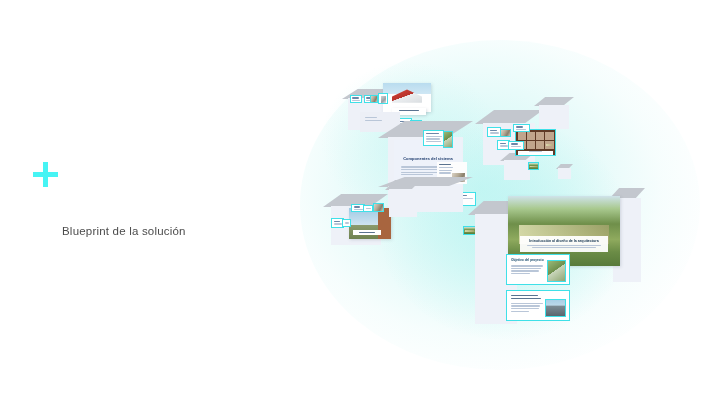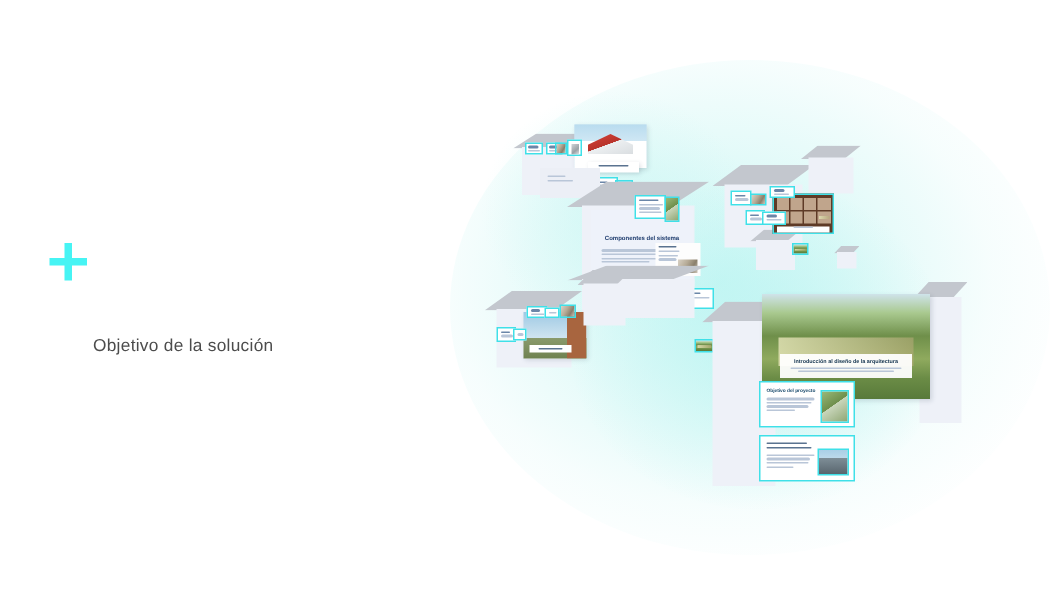--- a/index.html
+++ b/index.html
@@ -167,21 +167,21 @@
 <div id="canvas">
 
   <div class="glow glow-a"></div>
   <div class="glow glow-b"></div>
   <div class="glow glow-c"></div>
 
   <div class="plus-icon">
     <div class="bar h"></div>
     <div class="bar v"></div>
   </div>
-  <div class="slide-title">Objetivo de la solución</div>
+  <div class="slide-title">Blueprint de la solución</div>
 
   <div class="cube" style="left:348px; top:98px; width:44px; height:32px;">
     <div class="face-top" style="left:-6px; top:-9px; height:10px; width:56px;"></div>
     <div class="face-front"></div>
   </div>
 
   <div class="card shadow img img-house" style="left:383px; top:83px; width:48px; height:29px;"></div>
   <div class="card shadow" style="left:392px; top:108px; width:34px; height:7px; background:#fff;">
     <div class="ph-line dark" style="width:60%; margin:2.2px auto 0;"></div>
   </div>

